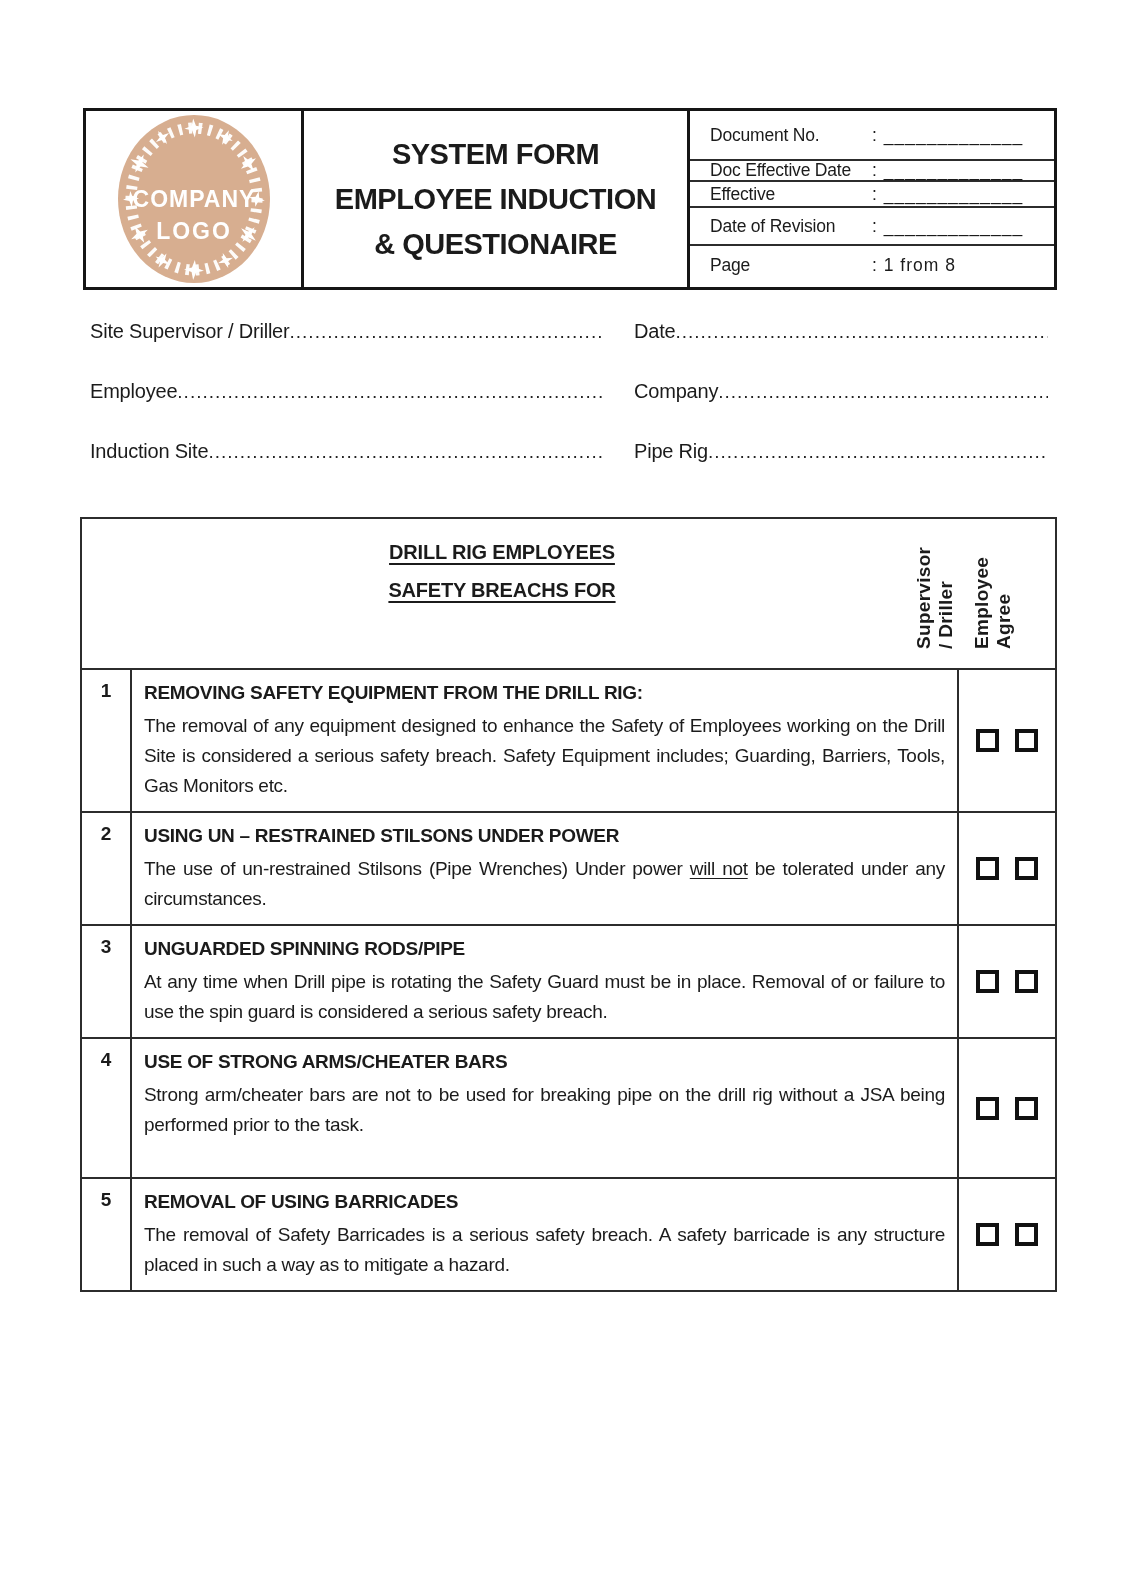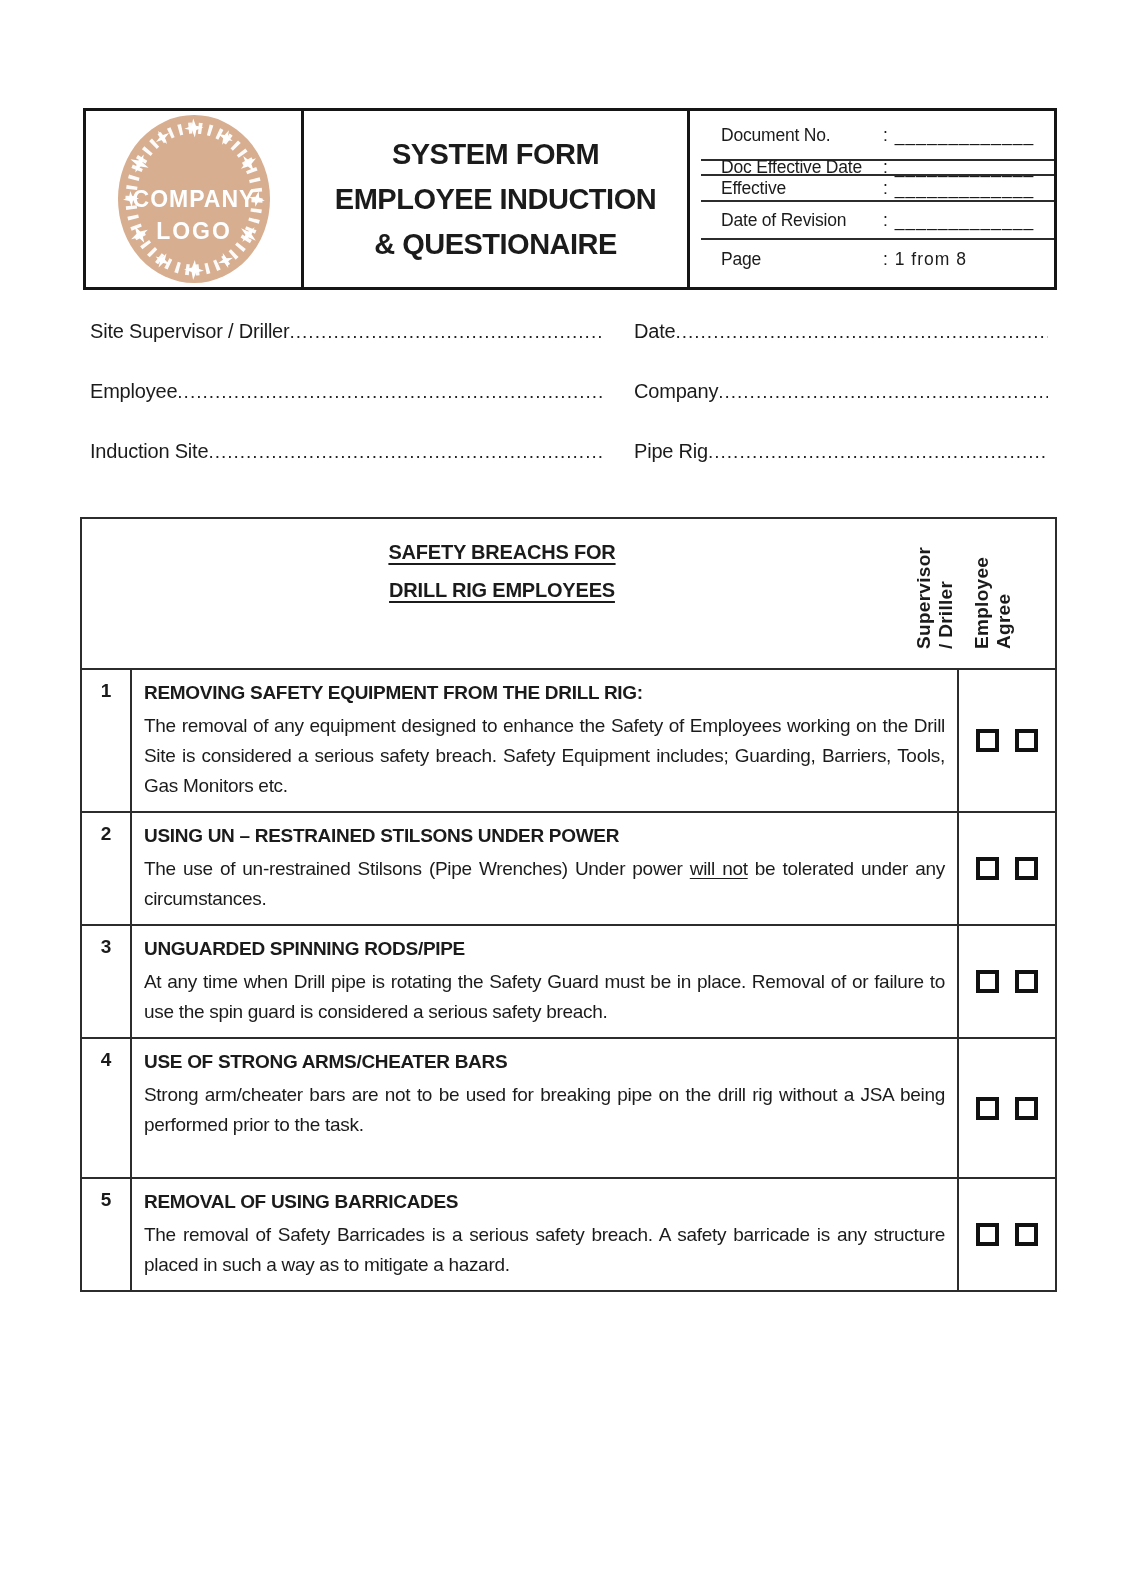--- a/index.html
+++ b/index.html
@@ -37,24 +37,23 @@
   .title-line {
     font-size: 29px; font-weight: bold;
     line-height: 45px; letter-spacing: -0.5px;
     white-space: nowrap;
   }
   .info-cell { flex: 1; display: flex; flex-direction: column; }
   .info-row {
     display: flex; align-items: center;
     padding: 0 4px 0 20px;
     border-bottom: 2px solid #2c2c2c;
-    margin-left: 11px;
   }
   .info-row:nth-child(1) { height: 50px; }
-  .info-row:nth-child(2) { height: 15px; }
+  .info-row:nth-child(2) { height: 21px; }
   .info-row:nth-child(3) { height: 26px; }
   .info-row:nth-child(4) { height: 38px; }
   .info-row:nth-child(5) { flex: 1; border-bottom: none; align-items: flex-start; padding-top: 9px; }
   .info-label { width: 162px; font-size: 17.5px; letter-spacing: -0.2px; white-space: nowrap; }
   .info-value { font-size: 17.5px; letter-spacing: 1px; white-space: nowrap; }
 
   
   .fill-lines { position: absolute; left: 90px; top: 318px; width: 958px; }
   .fill-line { display: flex; height: 26px; margin-bottom: 34px; overflow: hidden; gap: 32px; }
   .fl-left { width: 512px; display: flex; overflow: hidden; }
@@ -224,22 +223,22 @@
         <span class="fl-label">Pipe Rig</span>
         <span class="leader">................................................................................................................................................................</span>
       </span>
     </div>
   </div>
 
   <div class="stable">
 
     <div class="thead">
       <div class="thead-title">
+        <span class="ttl">DRILL RIG EMPLOYEES</span>
         <span class="ttl">SAFETY BREACHS FOR</span>
-        <span class="ttl">DRILL RIG EMPLOYEES</span>
       </div>
       <div class="thead-cols">
         <div class="vlabel">
           <div>Supervisor</div>
           <div>/ Driller</div>
         </div>
         <div class="vlabel">
           <div>Employee</div>
           <div>Agree</div>
         </div>

